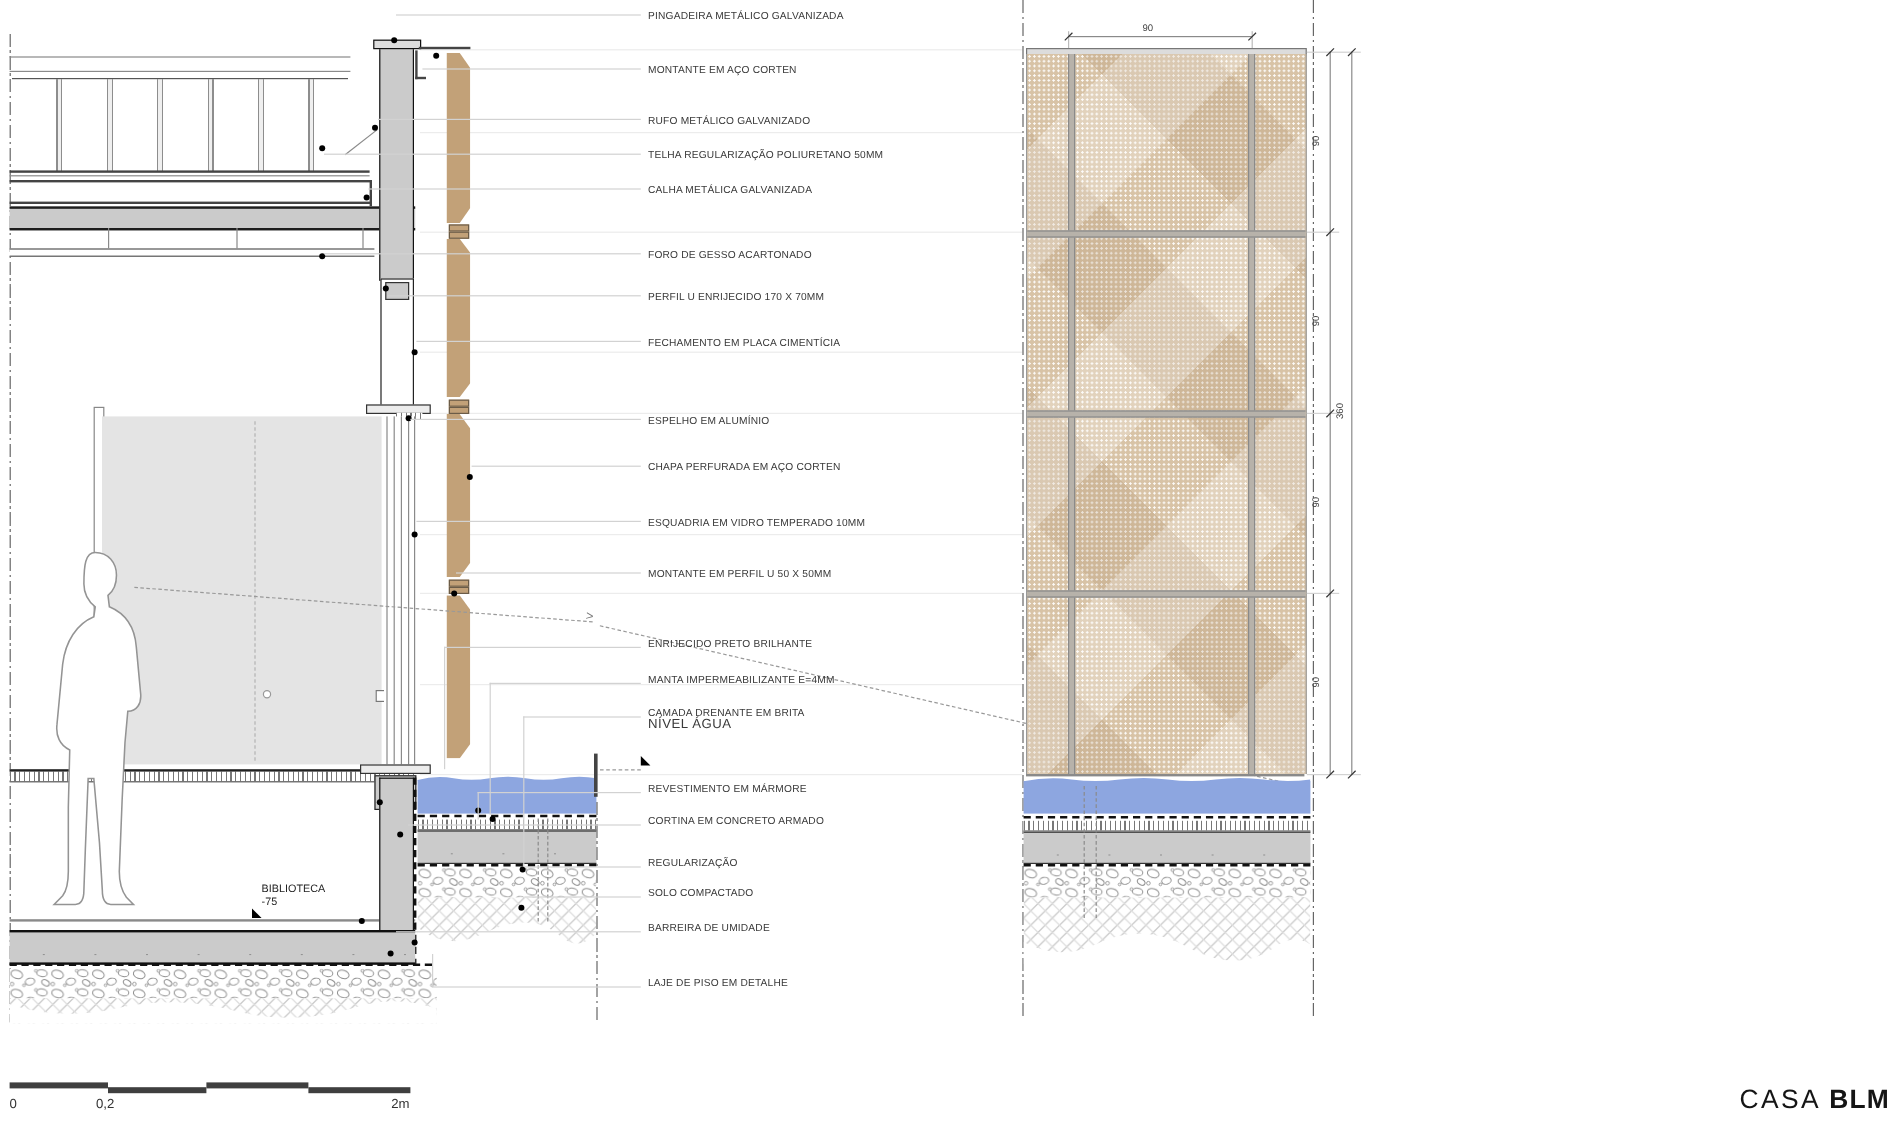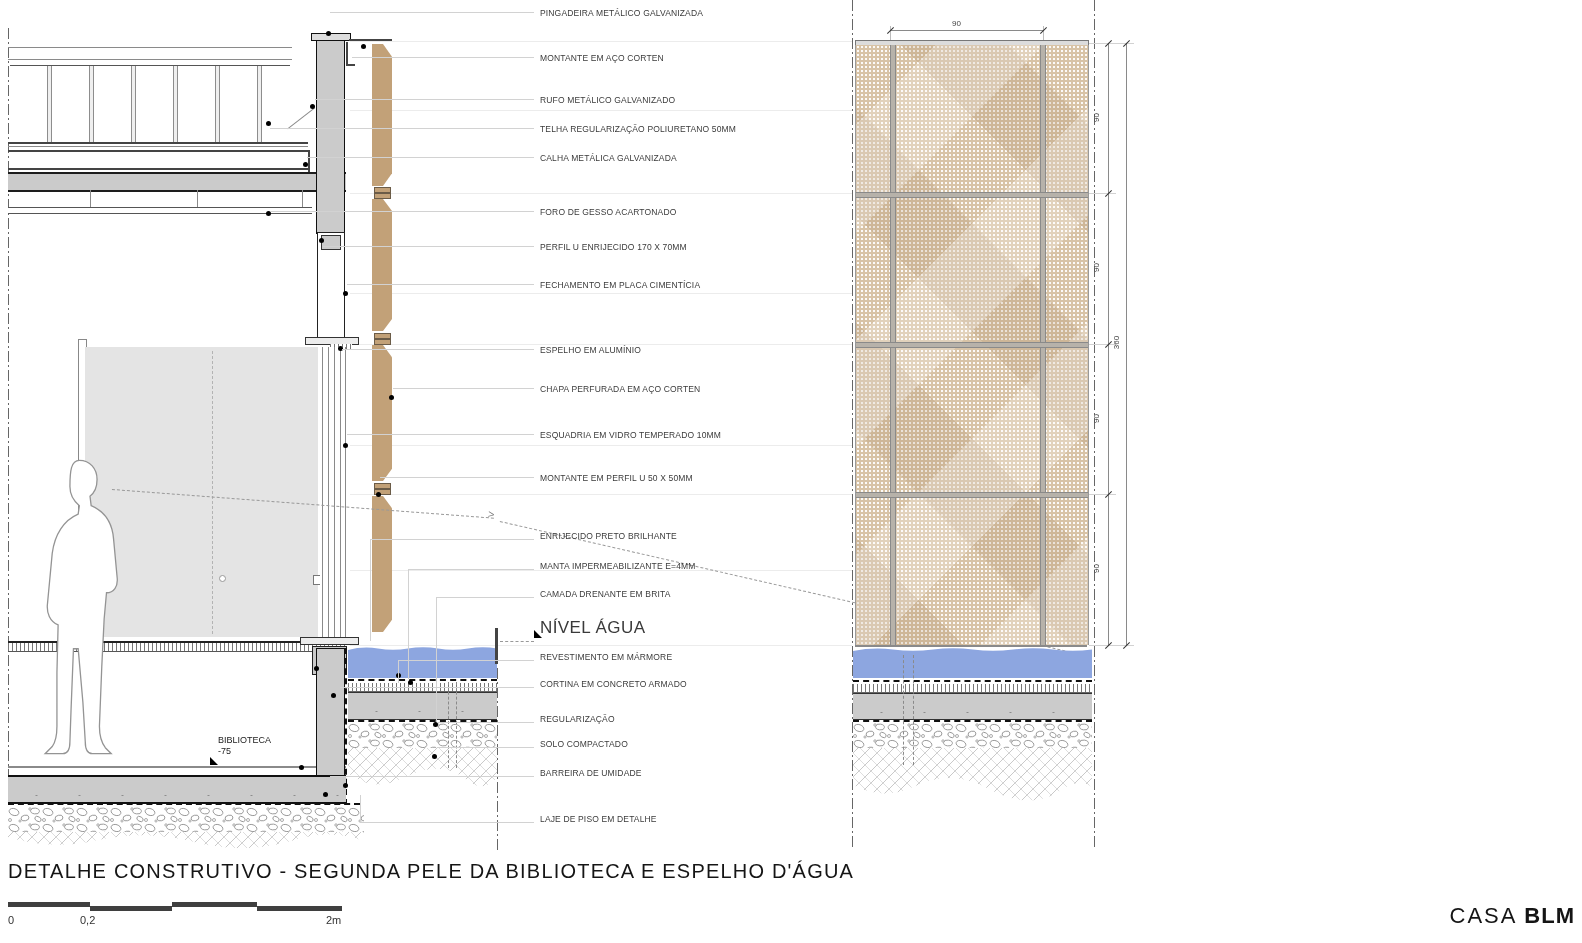--- a/index.html
+++ b/index.html
@@ -247,21 +247,21 @@
   <div class="callout" style="top:207px">FORO DE GESSO ACARTONADO</div>
   <div class="callout" style="top:242px">PERFIL U ENRIJECIDO 170 X 70MM</div>
   <div class="callout" style="top:280px">FECHAMENTO EM PLACA CIMENTÍCIA</div>
   <div class="callout" style="top:345px">ESPELHO EM ALUMÍNIO</div>
   <div class="callout" style="top:384px">CHAPA PERFURADA EM AÇO CORTEN</div>
   <div class="callout" style="top:430px">ESQUADRIA EM VIDRO TEMPERADO 10MM</div>
   <div class="callout" style="top:473px">MONTANTE EM PERFIL U 50 X 50MM</div>
   <div class="callout" style="top:531px">ENRIJECIDO PRETO BRILHANTE</div>
   <div class="callout" style="top:561px">MANTA IMPERMEABILIZANTE E=4MM</div>
   <div class="callout" style="top:589px">CAMADA DRENANTE EM BRITA</div>
-  <div class="callout" style="top:618px;font-size:17px;letter-spacing:.4px">NÍVEL ÁGUA</div>
+  <div class="callout" style="top:598px;font-size:11px;letter-spacing:.4px">NÍVEL ÁGUA</div>
   <div class="callout" style="top:652px">REVESTIMENTO EM MÁRMORE</div>
   <div class="callout" style="top:679px">CORTINA EM CONCRETO ARMADO</div>
   <div class="callout" style="top:714px">REGULARIZAÇÃO</div>
   <div class="callout" style="top:739px">SOLO COMPACTADO</div>
   <div class="callout" style="top:768px">BARREIRA DE UMIDADE</div>
   <div class="callout" style="top:814px">LAJE DE PISO EM DETALHE</div>
 
   <div class="dd" style="left:852px;top:0;height:848px"></div>
   <div class="dd" style="left:1094px;top:0;height:848px"></div>
 
@@ -314,21 +314,20 @@
   <div class="slash" style="left:1104px;top:645px"></div>
   <div class="dimv" style="left:1092px;top:113px">90</div>
   <div class="dimv" style="left:1092px;top:263px">90</div>
   <div class="dimv" style="left:1092px;top:414px">90</div>
   <div class="dimv" style="left:1092px;top:564px">90</div>
   <div class="thin" style="left:1126px;top:43px;width:1px;height:602px"></div>
   <div class="slash" style="left:1122px;top:43px"></div>
   <div class="slash" style="left:1122px;top:645px"></div>
   <div class="dimv" style="left:1110px;top:338px">360</div>
 
-  <div id="title">DETALHE CONSTRUTIVO - SEGUNDA PELE DA BIBLIOTECA E ESPELHO D'ÁGUA</div>
 
   <div>
     <div class="bar" style="left:8px;top:902px;width:82px"></div>
     <div class="bar" style="left:90px;top:906px;width:82px"></div>
     <div class="bar" style="left:172px;top:902px;width:85px"></div>
     <div class="bar" style="left:257px;top:906px;width:85px"></div>
     <div class="abs" style="left:8px;top:914px;font-size:11px;color:#333">0</div>
     <div class="abs" style="left:80px;top:914px;font-size:11px;color:#333">0,2</div>
     <div class="abs" style="left:326px;top:914px;font-size:11px;color:#333">2m</div>
   </div>

